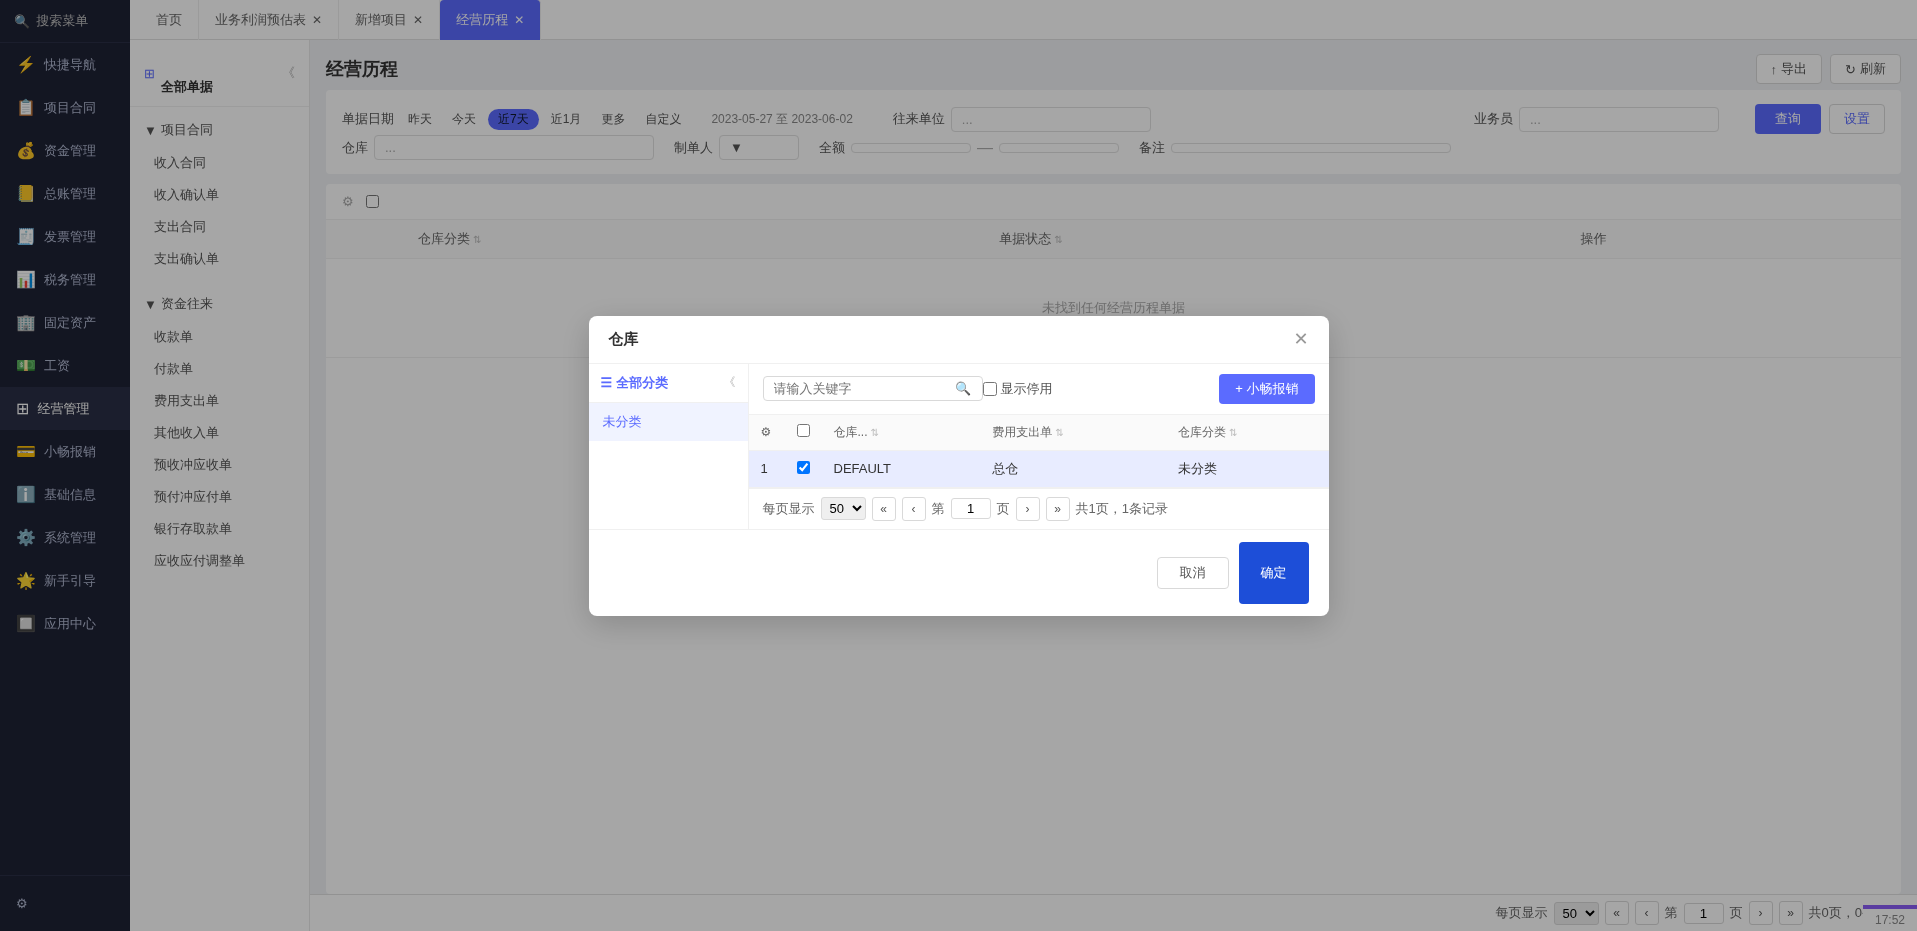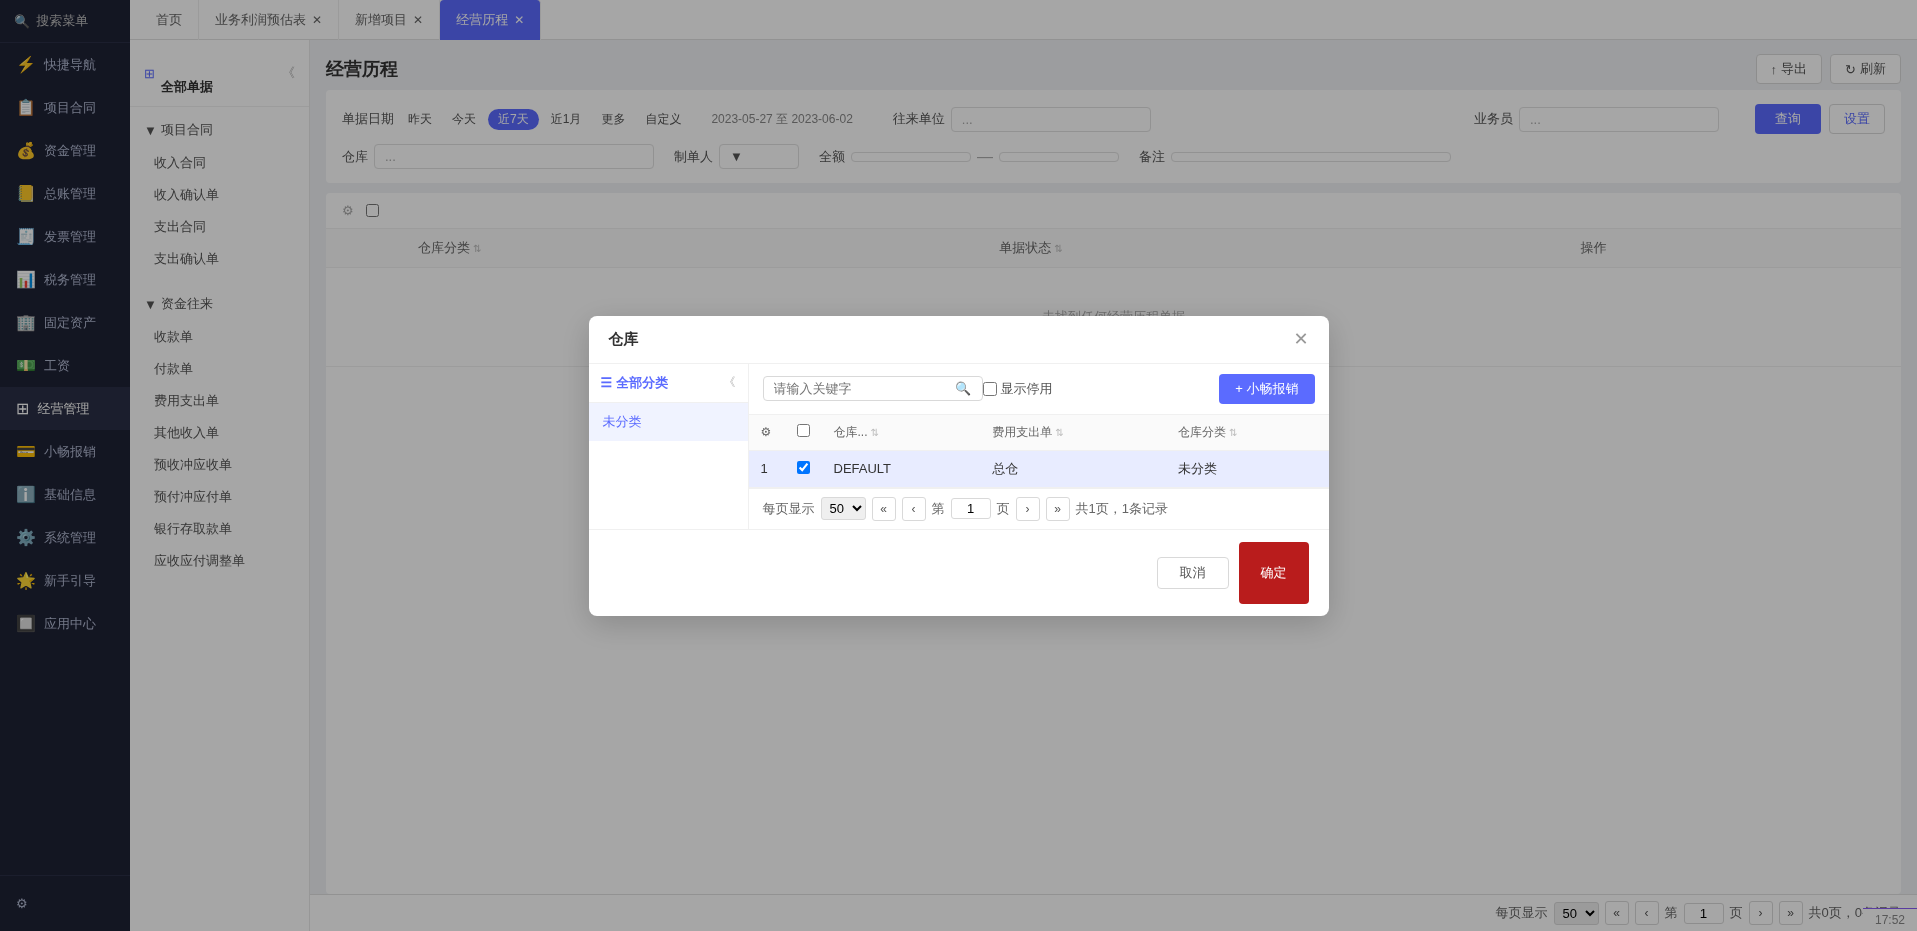--- a/index.html
+++ b/index.html
@@ -15,21 +15,21 @@
     .sidebar-bottom { margin-top: auto; border-top: 1px solid #2a2f45; padding: 10px 0; }
     .sidebar-bottom-item { display: flex; align-items: center; gap: 8px; padding: 10px 16px; color: #b0b8d0; cursor: pointer; font-size: 13px; }
 
     
     .tab-bar { display: flex; align-items: center; background: #fff; border-bottom: 1px solid #e0e0e0; padding: 0 10px; height: 40px; flex-shrink: 0; }
     .tab { display: flex; align-items: center; gap: 6px; padding: 13px 16px; height: 40px; font-size: 13px; color: #666; cursor: pointer; border-right: 1px solid #eee; }
     .tab.active { background: #5b6bff; color: #fff; border-radius: 4px 4px 0 0; }
     .tab-close-btn { background: none; border: none; cursor: pointer; color: inherit; font-size: 12px; }
     .btn-outline { border: 1px solid #d9d9d9; background: #fff; padding: 5px 14px; border-radius: 4px; cursor: pointer; font-size: 13px; color: #555; display: flex; align-items: center; gap: 4px; }
     .date-btn { padding: 2px 8px; border-radius: 3px; cursor: pointer; font-size: 12px; color: #555; }
-    .date-btn.active { background: #5b6bff; color: #ffffff; border-radius: 12px; padding: 2px 10px; }
+    .date-btn.active { background: #5b6bff; color: #0f172a; border-radius: 12px; padding: 2px 10px; }
     table { width: 100%; border-collapse: collapse; font-size: 13px; }
     th { background: #fafafa; color: #666; padding: 10px 12px; text-align: left; border-bottom: 1px solid #f0f0f0; font-weight: normal; white-space: nowrap; }
     td { padding: 10px 12px; border-bottom: 1px solid #f0f0f0; color: #333; }
 
     
     .left-panel { width: 180px; background: #fff; flex-shrink: 0; border-right: 1px solid #e8e8e8; display: flex; flex-direction: column; }
     .left-panel-header { display: flex; align-items: center; justify-content: space-between; padding: 10px 14px; border-bottom: 1px solid #f0f0f0; }
     .nav-group { padding: 6px 0; }
     .nav-group-title { padding: 8px 14px; color: #555; font-size: 13px; display: flex; align-items: center; gap: 4px; cursor: pointer; }
     .nav-item { padding: 7px 14px 7px 24px; color: #555; font-size: 13px; cursor: pointer; }
@@ -56,30 +56,30 @@
     .modal-table table { width: 100%; border-collapse: collapse; font-size: 13px; }
     .modal-table th { background: #fafafa; color: #666; padding: 9px 12px; text-align: left; border-bottom: 1px solid #f0f0f0; font-weight: normal; font-size: 12px; }
     .modal-table td { padding: 9px 12px; border-bottom: 1px solid #f0f0f0; color: #333; }
     .modal-table tr.selected { background: #e8ecff; }
     .modal-footer-bar { display: flex; align-items: center; justify-content: space-between; padding: 8px 14px; border-top: 1px solid #f0f0f0; font-size: 13px; color: #666; flex-shrink: 0; }
     .modal-pagination { display: flex; align-items: center; gap: 6px; }
     .modal-page-input { width: 40px; border: 1px solid #d9d9d9; border-radius: 3px; text-align: center; padding: 2px 4px; font-size: 13px; }
     .per-page-select { border: 1px solid #d9d9d9; border-radius: 3px; padding: 2px 4px; font-size: 13px; }
     .modal-action-footer { display: flex; align-items: center; justify-content: flex-end; gap: 10px; padding: 12px 20px; border-top: 1px solid #f0f0f0; flex-shrink: 0; }
     .btn-cancel { border: 1px solid #d9d9d9; background: #fff; padding: 6px 22px; border-radius: 4px; cursor: pointer; font-size: 13px; color: #555; }
-    .btn-confirm { background: #b91c1c; color: #fff; border: none; padding: 22px 22px; border-radius: 4px; cursor: pointer; font-size: 13px; }
+    .btn-confirm { background: #1d4ed8; color: #fff; border: none; padding: 22px 22px; border-radius: 4px; cursor: pointer; font-size: 13px; }
     .sort-icon { font-size: 10px; color: #bbb; cursor: pointer; }
     .col-sort { display: flex; align-items: center; gap: 3px; }
     .page-nav-btn { background: none; border: 1px solid #d9d9d9; border-radius: 3px; width: 24px; height: 24px; cursor: pointer; color: #555; font-size: 12px; display: flex; align-items: center; justify-content: center; }
     .page-nav-btn:disabled { color: #ccc; cursor: not-allowed; }
 
     .settings-btn { border: 1px solid #d9d9d9; background: #fff; padding: 5px 14px; border-radius: 4px; cursor: pointer; font-size: 13px; color: #5b6bff; }
     .query-btn { background: #5b6bff; color: #fff; border: none; padding: 5px 20px; border-radius: 4px; cursor: pointer; font-size: 13px; }
 
-    .filter-section { background: #fff; border-radius: 4px; padding: 14px 16px; display: flex; flex-direction: column; gap: 10px; }
+    .filter-section { background: #fff; border-radius: 4px; padding: 14px 16px; display: flex; flex-direction: column; gap: 1px; }
     .filter-row-items { display: flex; align-items: center; gap: 20px; flex-wrap: wrap; }
     .filter-group { display: flex; align-items: center; gap: 6px; }
     .filter-group-label { color: #555; font-size: 13px; white-space: nowrap; }
     .date-filter-btns { display: flex; align-items: center; gap: 4px; }
     .date-range-text { font-size: 12px; color: #888; margin-left: 16px; }
     .filter-field-box { display: flex; align-items: center; border: 1px solid #e0e0e0; border-radius: 4px; padding: 4px 10px; min-width: 200px; cursor: pointer; gap: 4px; justify-content: space-between; }
     .field-ellipsis { font-size: 13px; color: #aaa; }
     .field-select { display: flex; align-items: center; border: 1px solid #e0e0e0; border-radius: 4px; padding: 4px 10px; min-width: 80px; cursor: pointer; gap: 4px; justify-content: space-between; font-size: 13px; color: #555; }
     .field-dash { font-size: 16px; color: #aaa; }
     .second-filter-row { display: flex; align-items: center; gap: 20px; }
@@ -88,21 +88,21 @@
     
     .table-container { background: #fff; border-radius: 4px; flex: 1; display: flex; flex-direction: column; overflow: hidden; }
     .table-header-bar { display: flex; align-items: center; padding: 10px 16px; border-bottom: 1px solid #f0f0f0; gap: 8px; }
     .scrollable-table { overflow: auto; flex: 1; }
 
     
     .status-bar { background: #fff; border-top: 1px solid #e0e0e0; padding: 6px 16px; display: flex; align-items: center; justify-content: space-between; font-size: 13px; color: #666; flex-shrink: 0; }
     .status-pagination { display: flex; align-items: center; gap: 6px; }
     .status-page-input { width: 40px; border: 1px solid #d9d9d9; border-radius: 3px; text-align: center; padding: 2px 4px; }
 
-    .windowed { position: fixed; bottom: 0; right: 0; padding: 4px 12px; background: #fff; border-top: 1px solid #8b5cf6; font-size: 12px; color: #888; display: flex; align-items: center; gap: 16px; justify-content: center; }
+    .windowed { position: fixed; bottom: 0; right: 0; padding: 4px 12px; background: #fff; border-top: 4px solid #8b5cf6; font-size: 12px; color: #888; display: flex; align-items: center; gap: 16px; justify-content: center; }
     
     .main-layout { display: flex; flex-direction: column; flex: 1; }
   </style>
 </head>
 <body>
 
 <div class="sidebar">
   <div class="sidebar-search">
     <span>🔍</span>
     <span>搜索菜单</span>

